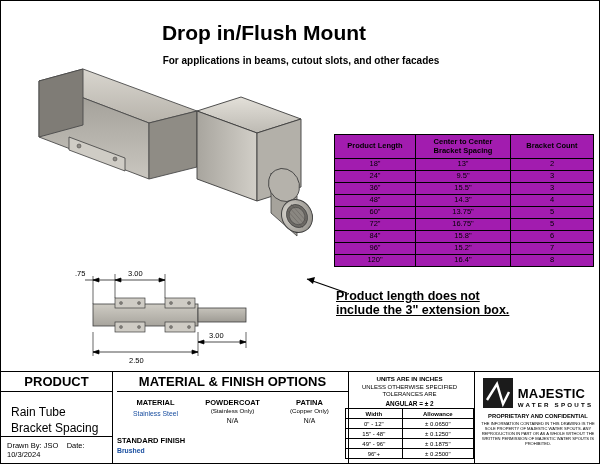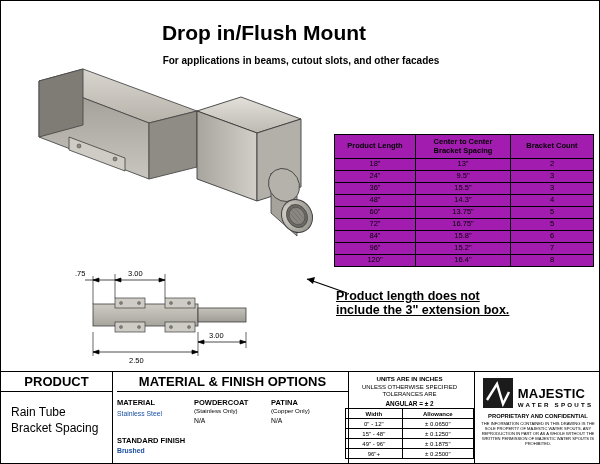--- a/index.html
+++ b/index.html
@@ -67,21 +67,21 @@
   .hdr{
     font-size:13px;font-weight:bold;text-align:center;
     border-bottom:1px solid #000;padding:2px 0 2px;
   }
   .c1 .prod-name{font-size:12px;font-weight:normal;padding:12px 0 0 10px;line-height:1.35;}
   .c1 .drawnrow{
     position:absolute;left:0;bottom:0;width:100%;
     border-top:1px solid #000;font-size:7.5px;padding:4px 0 4px 6px;
     box-sizing:border-box;
   }
-  .mf-cols{display:flex;font-size:7px;text-align:left;padding-top:6px;}
+  .mf-cols{display:flex;font-size:7px;text-align:center;padding-top:6px;}
   .mf-cols>div{flex:1;}
   .mf-lbl{font-weight:bold;font-size:7.5px;}
   .mf-sub{font-size:6.2px;}
   .mf-val{color:#1a4fa0;font-size:6.8px;margin-top:3px;}
   .mf-na{font-size:6.8px;margin-top:3px;}
   .std{margin-top:12px;font-size:7.5px;font-weight:bold;}
   .std-val{color:#1a4fa0;font-size:6.8px;margin-top:2px;}
   .tol-head{font-size:6.2px;text-align:center;font-weight:bold;line-height:1.25;padding:3px 2px 1px;}
   .tol-sub{font-size:6px;text-align:center;line-height:1.2;}
   .tol-ang{font-size:6.4px;text-align:center;font-weight:bold;margin-top:2px;}
@@ -299,20 +299,27 @@
   <div class="note">Product length does not include the 3" extension box.</div>
 
   <div class="tb">
 
     <div class="tb-col c1">
       <div class="hdr">PRODUCT</div>
       <div class="prod-name">
         <div>Rain Tube</div>
         <div>Bracket Spacing</div>
       </div>
+      <div class="drawnrow">
+        <span>Drawn By:</span>
+        <span>JSO</span>
+        &nbsp;&nbsp;
+        <span>Date:</span>
+        <span>10/3/2024</span>
+      </div>
     </div>
 
     <div class="tb-col c2">
       <div class="hdr">MATERIAL &amp; FINISH OPTIONS</div>
       <div class="mf-cols">
         <div>
           <div class="mf-lbl">MATERIAL</div>
           <div class="mf-val">Stainless Steel</div>
         </div>
         <div>

